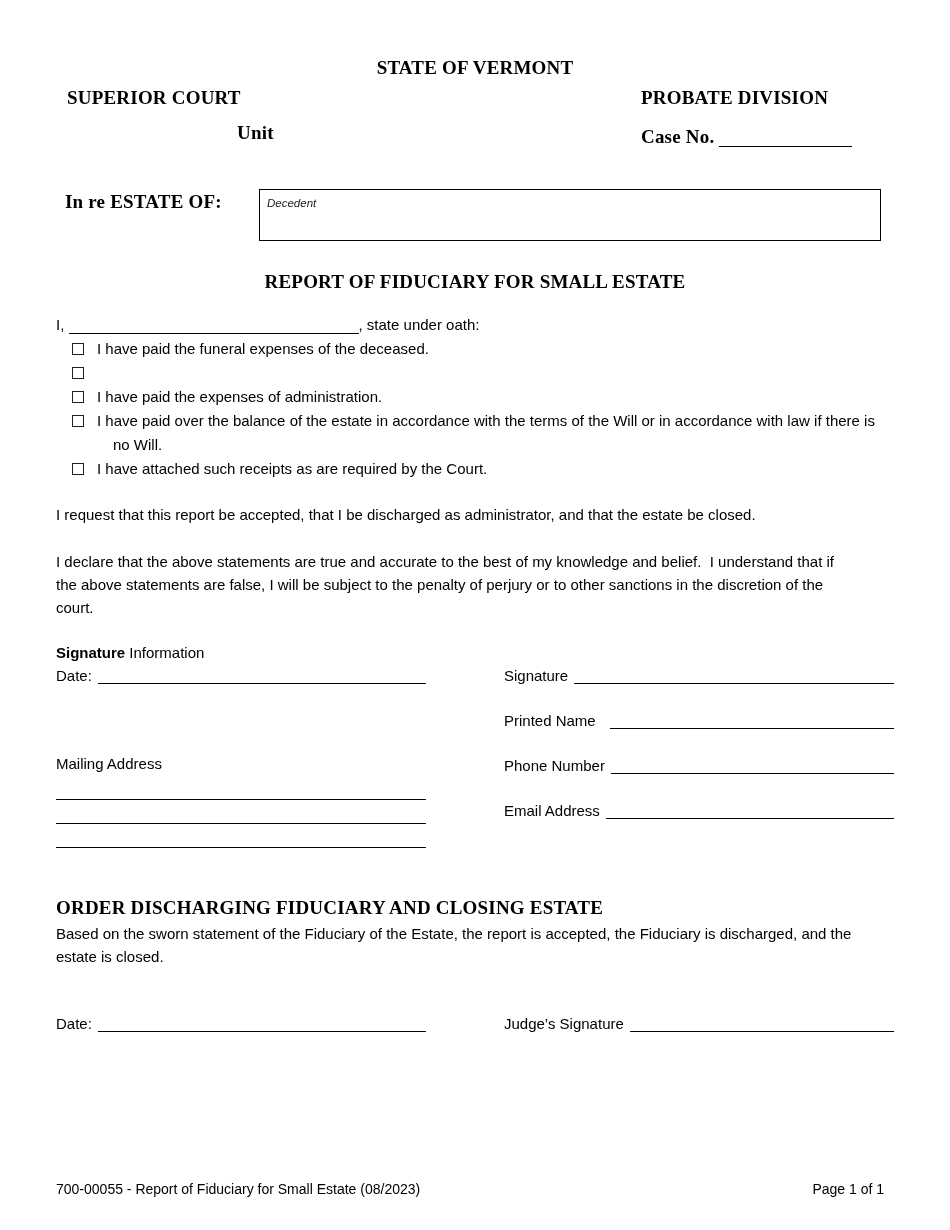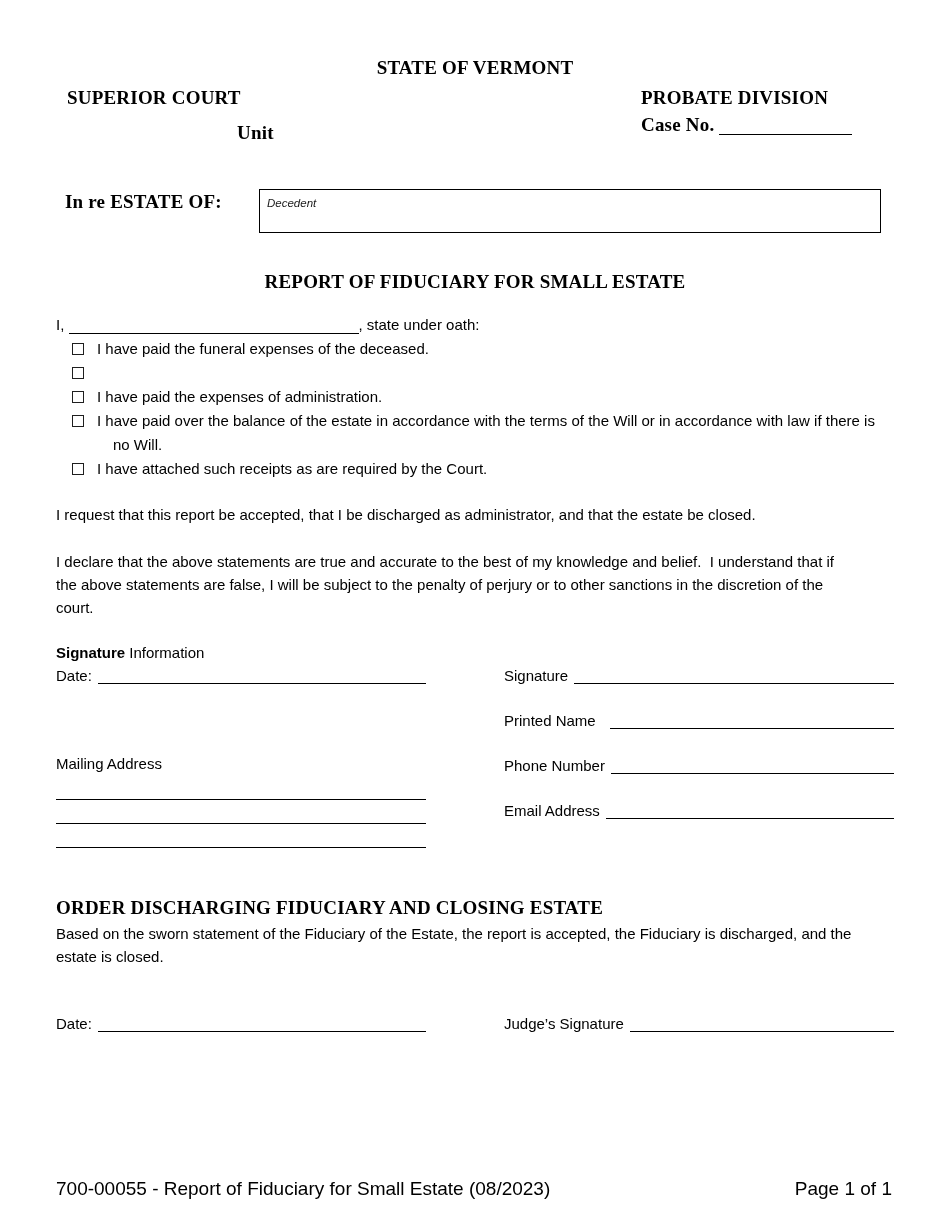--- a/index.html
+++ b/index.html
@@ -19,31 +19,31 @@
     font-family: "Liberation Serif", "DejaVu Serif", serif;
     font-weight: bold;
     font-size: 19px;
     letter-spacing: 0.2px;
   }
   
   .hdr-state    { position: absolute; top: 57px;  left: 0; width: 100%; text-align: center; }
   .hdr-court    { position: absolute; top: 87px;  left: 67px; }
   .hdr-division { position: absolute; top: 87px;  left: 641px; }
   .hdr-unit     { position: absolute; top: 122px; left: 237px; }
-  .hdr-caseno   { position: absolute; top: 114px; left: 641px; text-align: right; }
+  .hdr-caseno   { position: absolute; top: 126px; left: 641px; text-align: right; }
   .blank {
     display: inline-block;
     border-bottom: 1.6px solid #000;
     height: 16px;
     vertical-align: -4px;
   }
   .inre-label   { position: absolute; top: 191px; left: 65px; }
   .decedent-box {
     position: absolute; top: 189px; left: 259px;
-    width: 622px; height: 44px;
+    width: 622px; height: 52px;
     border: 1.6px solid #000;
     padding: 3px 7px;
   }
   .decedent-box .dec-label {
     font-style: italic;
     font-size: 11.5px;
     color: #1a1a1a;
   }
   
   .content { position: absolute; top: 271px; left: 56px; width: 838px; }
@@ -77,24 +77,24 @@
   .addr-line { height: 24px; border-bottom: 1.6px solid #000; }
   
   .order-title { margin-top: 48px; text-align: left; line-height: 24px; }
   .order-body  { margin-top: 2px; line-height: 23px; max-width: 800px; }
   .order-sign-row { margin-top: 44px; display: flex; }
   .order-sign-row .part-left  { display: flex; width: 370px; margin-right: 78px; flex: none; line-height: 24px; }
   .order-sign-row .part-right { display: flex; flex: 1; line-height: 24px; }
   
   .footer {
     position: absolute;
-    top: 1180px; left: 56px; right: 58px;
+    top: 1180px; left: 56px; right: 66px;
     display: flex;
     justify-content: space-between;
-    font-size: 19px;
+    font-size: 14px;
     line-height: 18px;
   }
 </style>
 </head>
 <body>
 
 <div class="page">
 
   <div class="serif-bold hdr-state">STATE OF VERMONT</div>
   <div class="serif-bold hdr-court">SUPERIOR COURT</div>

